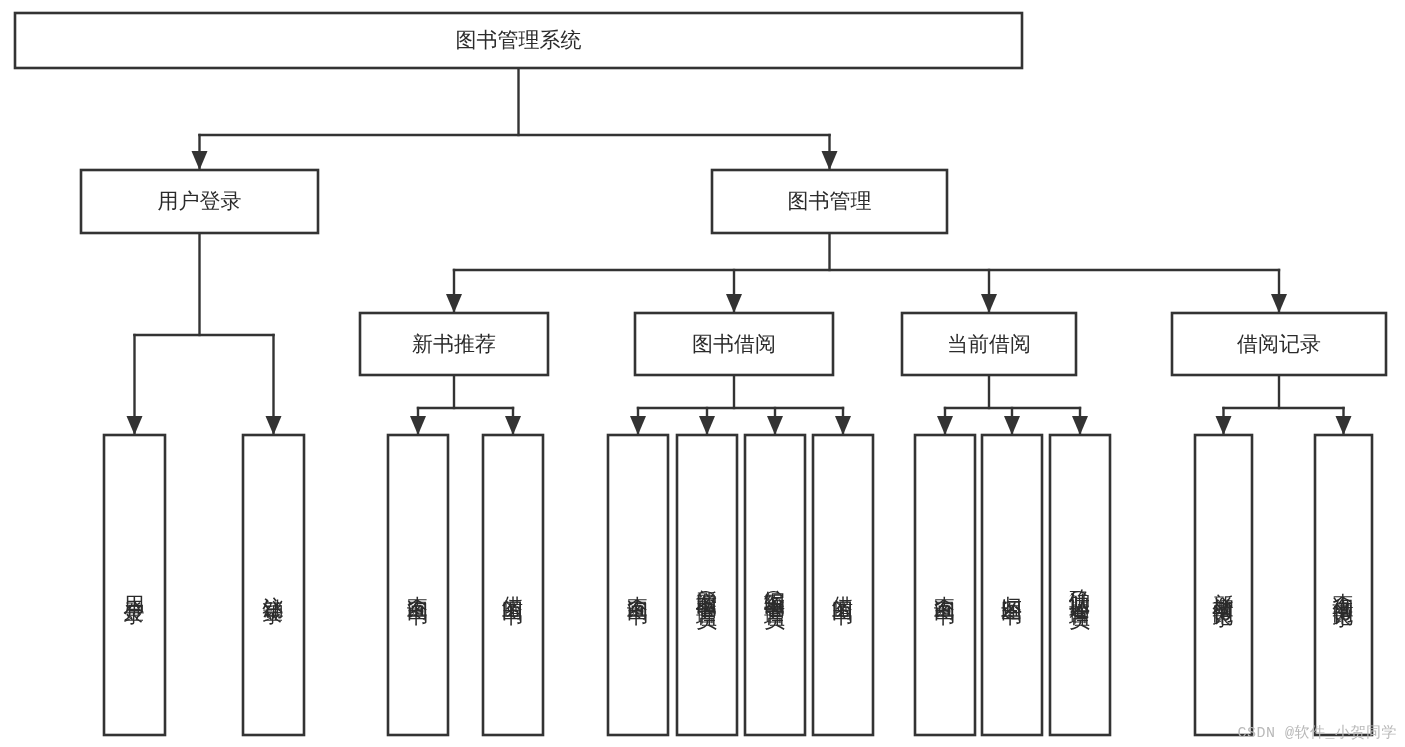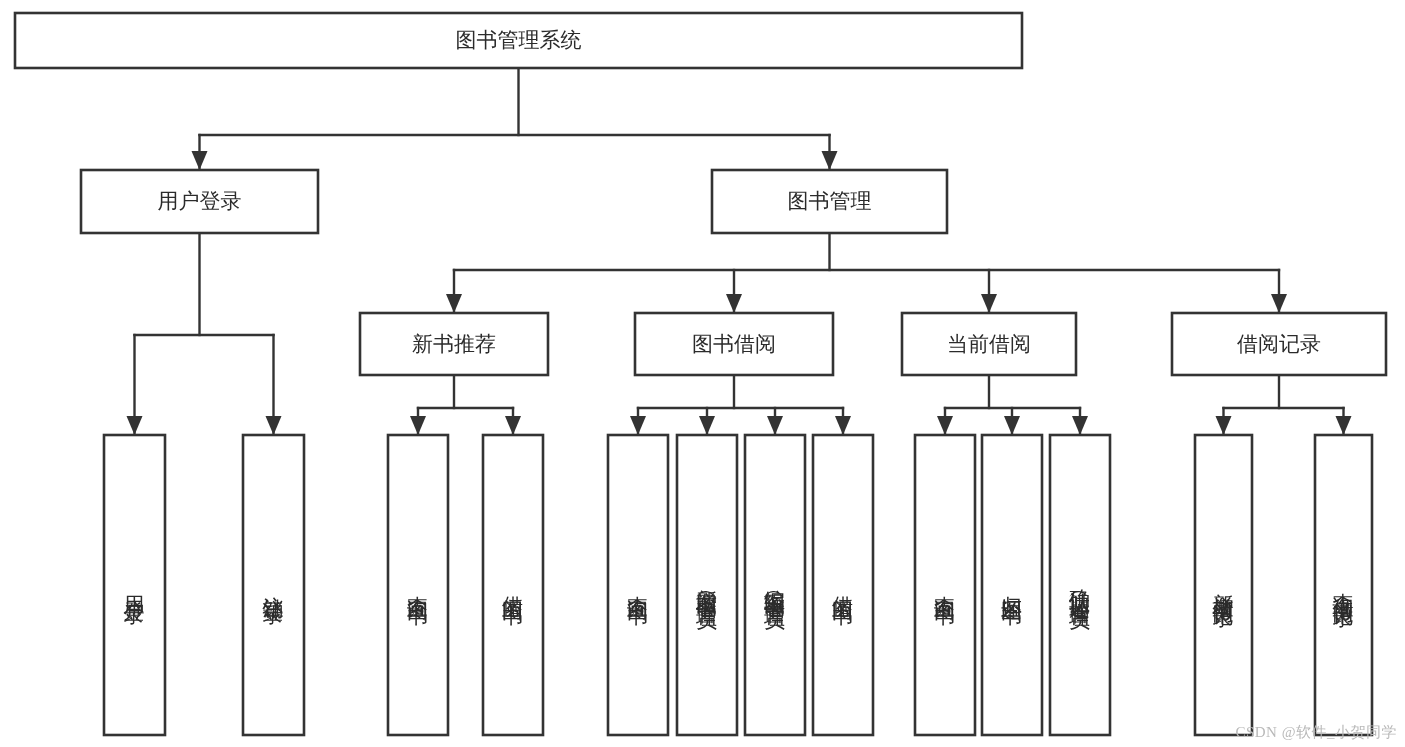--- a/index.html
+++ b/index.html
@@ -62,21 +62,21 @@
     justify-content: center;
     white-space: nowrap;
     pointer-events: none;
   }
   #watermark {
     position: absolute;
     right: 8px;
     bottom: 5px;
     color: #b9b9b9;
     font-size: 15px;
-    font-family: Liberation Serif, serif;
+    font-family: Liberation Mono, monospace;
     letter-spacing: 0.5px;
     white-space: nowrap;
   }
 </style>
 </head>
 <body>
 
 <div id="diagram-root">
 
   <svg id="tree-svg" viewBox="0 0 1405 747" preserveAspectRatio="none">

